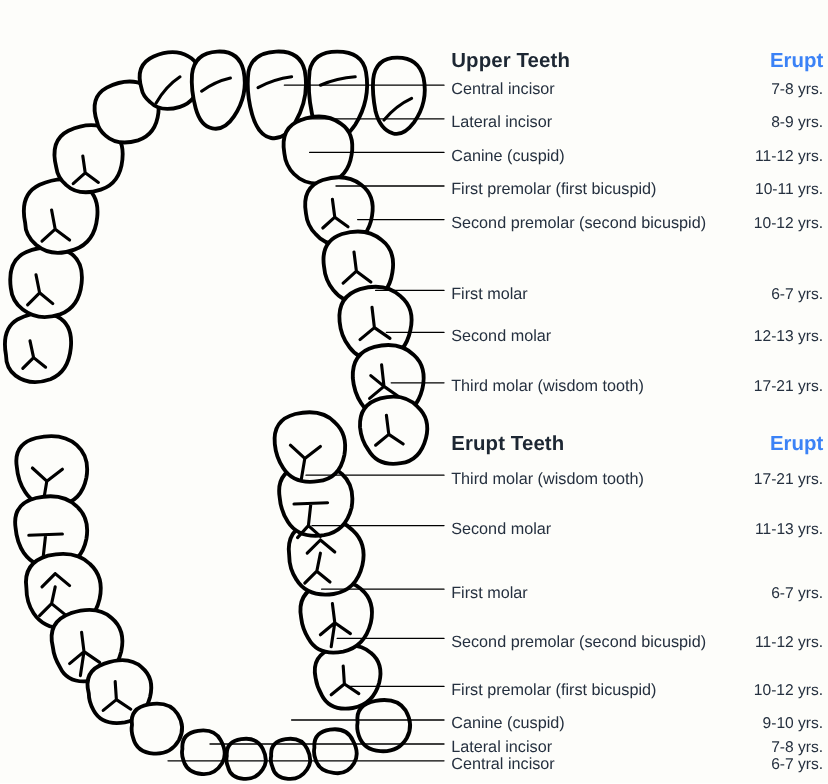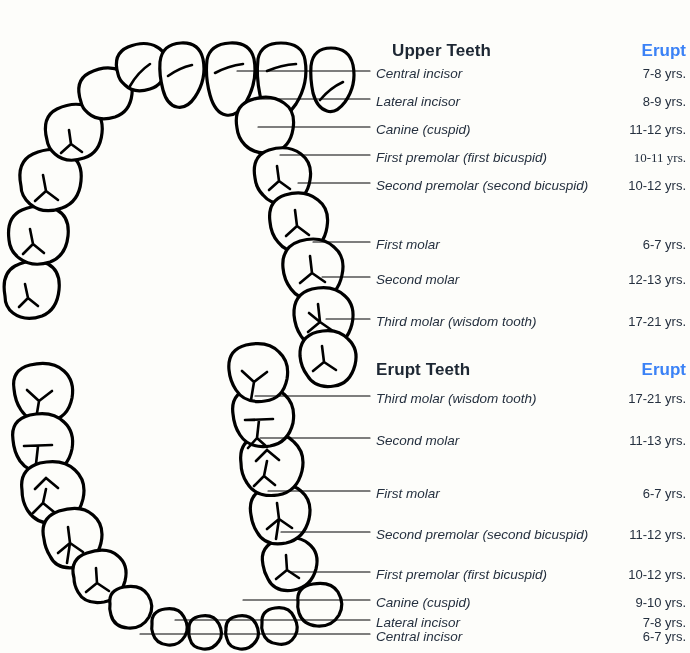--- a/index.html
+++ b/index.html
@@ -37,21 +37,20 @@
     font-weight: bold;
     color: #3b82f6;
     white-space: nowrap;
   }
   .row-label {
     position: absolute;
     font-size: 13.5px;
     color: #25303f;
     white-space: nowrap;
     line-height: 1;
-    font-style: italic;
   }
   .row-age {
     position: absolute;
     font-size: 13px;
     color: #25303f;
     white-space: nowrap;
     line-height: 1;
     text-align: right;
   }
 </style>
@@ -174,34 +173,34 @@
         <line x1="268" y1="491" x2="370" y2="491"></line>
         <line x1="281" y1="532" x2="370" y2="532"></line>
         <line x1="289" y1="572" x2="370" y2="572"></line>
         <line x1="243" y1="600" x2="370" y2="600"></line>
         <line x1="175" y1="620" x2="370" y2="620"></line>
         <line x1="140" y1="634" x2="370" y2="634"></line>
       </g>
     </g>
   </svg>
 
-  <div class="section-title" style="left:376px; top:41px;margin-left:16px;">Upper Teeth</div>
+  <div class="section-title" style="left:376px; top:41px;">Upper Teeth</div>
   <div class="col-head-right" style="right:4px; top:41px;">Erupt</div>
 
   <div class="row-label" style="left:376px; top:67px;">Central incisor</div>
   <div class="row-age" style="right:4px;  top:67px;">7-8 yrs.</div>
 
   <div class="row-label" style="left:376px; top:95px;">Lateral incisor</div>
   <div class="row-age" style="right:4px;  top:95px;">8-9 yrs.</div>
 
   <div class="row-label" style="left:376px; top:123px;">Canine (cuspid)</div>
   <div class="row-age" style="right:4px;  top:123px;">11-12 yrs.</div>
 
   <div class="row-label" style="left:376px; top:151px;">First premolar (first bicuspid)</div>
-  <div class="row-age" style="right:4px;  top:151px;font-family:Liberation Serif, serif;">10-11 yrs.</div>
+  <div class="row-age" style="right:4px;  top:151px;">10-11 yrs.</div>
 
   <div class="row-label" style="left:376px; top:179px;">Second premolar (second bicuspid)</div>
   <div class="row-age" style="right:4px;  top:179px;">10-12 yrs.</div>
 
   <div class="row-label" style="left:376px; top:238px;">First molar</div>
   <div class="row-age" style="right:4px;  top:238px;">6-7 yrs.</div>
 
   <div class="row-label" style="left:376px; top:273px;">Second molar</div>
   <div class="row-age" style="right:4px;  top:273px;text-align:right;">12-13 yrs.</div>
 

